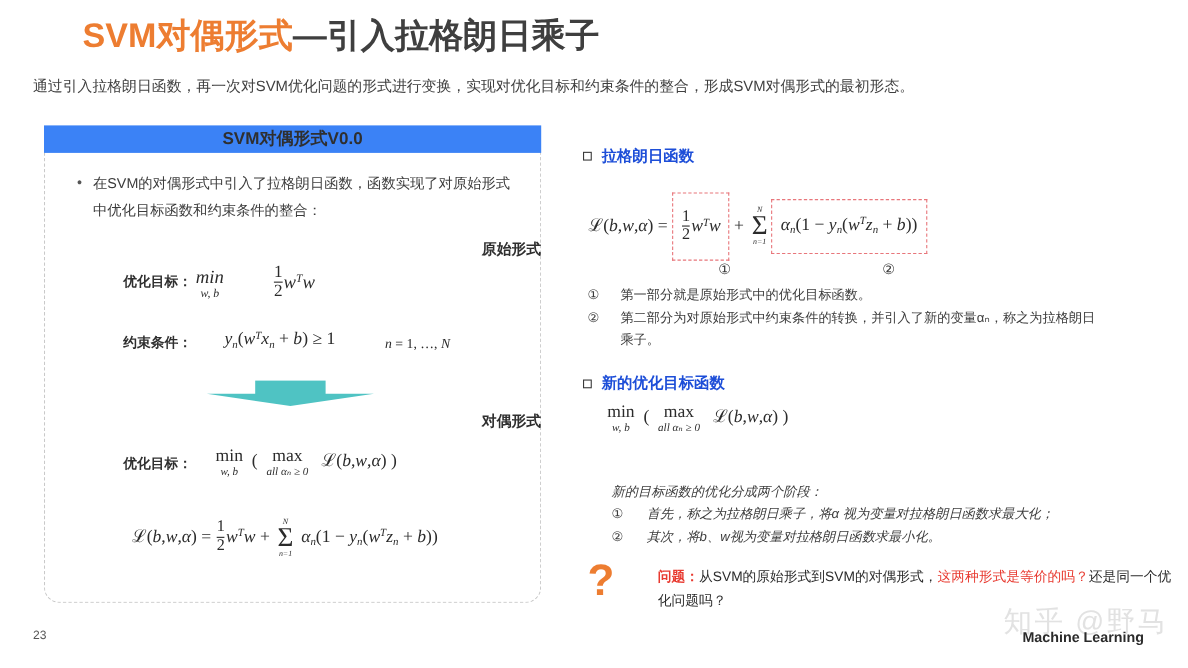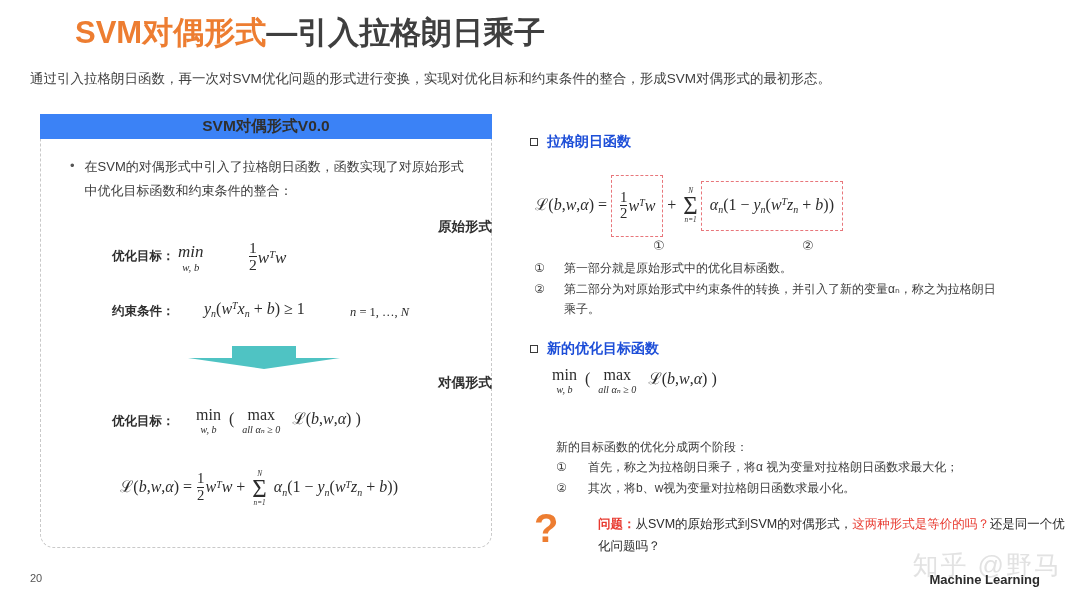--- a/index.html
+++ b/index.html
@@ -151,21 +151,21 @@
   .expl{
     position:absolute;font-size:12px;line-height:20px;color:#3c3c3c;
   }
   #ex-list{left:534px;top:258px;width:470px;}
   .ex-row{display:flex;align-items:flex-start;margin-bottom:1px;}
   .ex-mark{flex:0 0 auto;width:30px;font-family:"DejaVu Sans",sans-serif;}
   .ex-body{flex:1 1 auto;}
 
   #f-newobj{position:absolute;left:552px;top:366px;font-size:16px;}
 
-  #stage-text{left:556px;top:437px;width:460px;}
+  #stage-text{left:556px;top:437px;width:460px;font-style:italic;}
   #stage-text .ex-mark{width:32px;}
 
   
   .qmark{
     position:absolute;left:534px;top:508px;
     font-size:40px;font-weight:bold;color:#ED7D31;
     line-height:40px;
     font-family:"Liberation Sans",sans-serif;
   }
   .qbody{
@@ -325,16 +325,16 @@
       <span class="ex-body">其次，将b、w视为变量对拉格朗日函数求最小化。</span>
     </div>
   </div>
 
   <div class="qmark">?</div>
   <div class="qbody">
     <span class="q-red">问题：</span><span>从SVM的原始形式到SVM的对偶形式，</span><span class="q-hl">这两种形式是等价的吗？</span><span>还是同一个优化问题吗？</span>
   </div>
 
   <div class="watermark">知乎 @野马</div>
-  <div class="page-num">20</div>
+  <div class="page-num">23</div>
   <div class="brand">Machine Learning</div>
 
 </div>
 
 </body></html>

